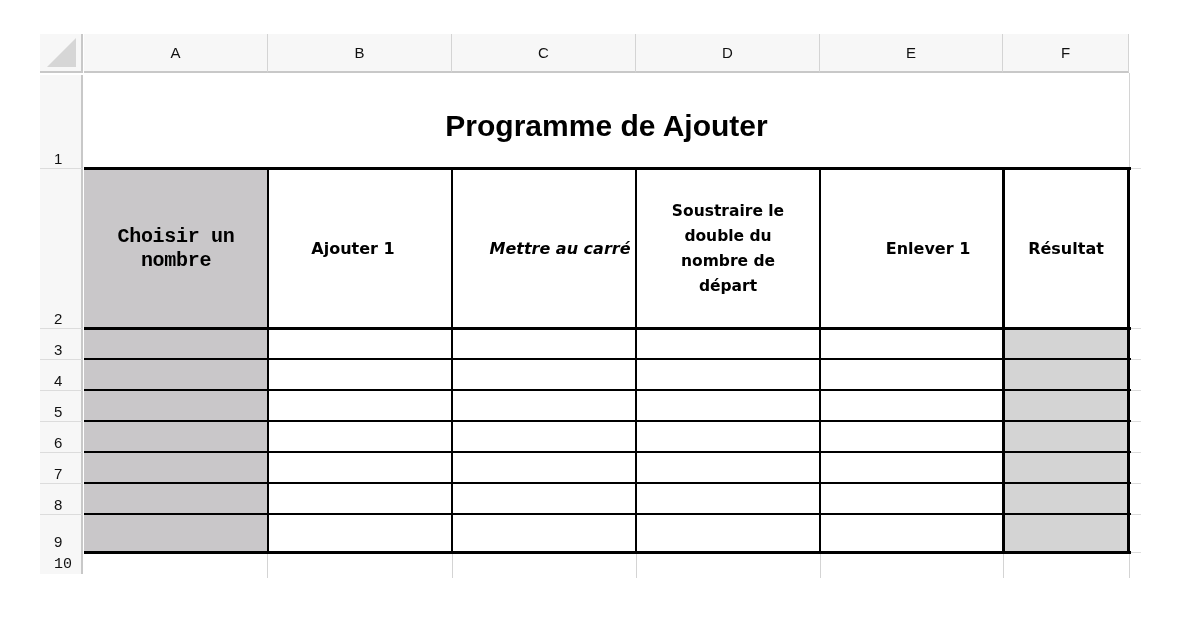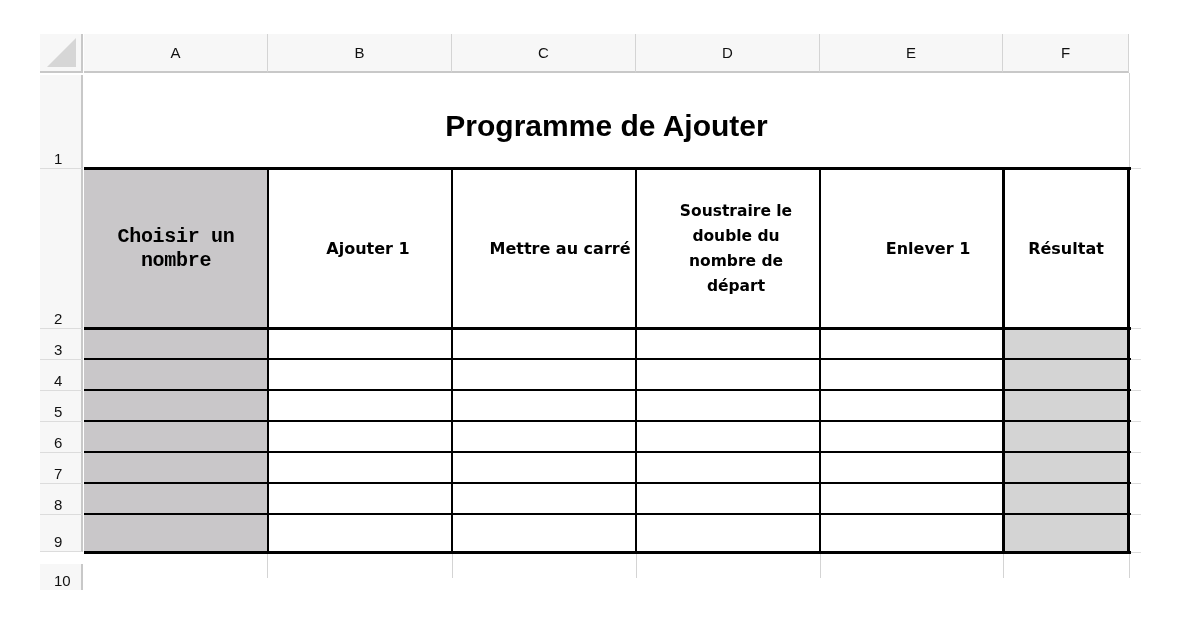--- a/index.html
+++ b/index.html
@@ -71,21 +71,21 @@
   </div>
 <div class="abs hdr rowhdr" style="top:453px;height:31px;">
     <span>7</span>
   </div>
 <div class="abs hdr rowhdr" style="top:484px;height:31px;">
     <span>8</span>
   </div>
 <div class="abs hdr rowhdr" style="top:515px;height:37px;">
     <span>9</span>
   </div>
-<div class="abs hdr rowhdr" style="top:564px;height:26px;border-bottom:none;">
+<div class="abs hdr rowhdr" style="top:548px;height:26px;border-bottom:none;font-family:Liberation Mono, monospace;">
     <span>10</span>
   </div>
 
 <div class="abs gridv" style="left:1129px;top:73px;height:505px;"></div>
 <div class="abs gridh" style="left:1129px;top:168px;width:12px;"></div>
 <div class="abs gridh" style="left:1129px;top:328px;width:12px;"></div>
 <div class="abs gridh" style="left:1129px;top:359px;width:12px;"></div>
 <div class="abs gridh" style="left:1129px;top:390px;width:12px;"></div>
 <div class="abs gridh" style="left:1129px;top:421px;width:12px;"></div>
 <div class="abs gridh" style="left:1129px;top:452px;width:12px;"></div>
@@ -101,27 +101,27 @@
 <div class="abs title">
   <span>Programme de Ajouter</span>
 </div>
 
 <div class="abs" style="left:84px;top:169px;width:184px;height:384px;background:#C9C7C9;"></div>
 <div class="abs" style="left:1003px;top:329px;width:126px;height:224px;background:#D4D4D4;"></div>
 
 <div class="abs cell cellA" style="left:84px;top:170px;width:184px;height:158px;">
     <span>Choisir un nombre</span>
   </div>
-<div class="abs cell" style="left:276px;top:170px;width:184px;height:158px;padding:0 10px;">
+<div class="abs cell" style="left:261px;top:170px;width:184px;height:158px;padding:0 10px;">
     <span>Ajouter 1</span>
   </div>
-<div class="abs cell" style="left:452px;top:170px;width:216px;height:158px;padding:0 30px;">
+<div class="abs cell" style="left:452px;top:170px;width:216px;height:158px;padding:0 30px;font-style:italic;">
     <span>Mettre au carré</span>
   </div>
-<div class="abs cell" style="left:636px;top:170px;width:184px;height:158px;padding:0 30px;font-size:15.5px;line-height:25px;margin-left:8px;">
+<div class="abs cell" style="left:636px;top:170px;width:184px;height:158px;padding:0 30px;font-size:15.5px;line-height:25px;">
     <span>Soustraire le double du nombre de départ</span>
   </div>
 <div class="abs cell" style="left:820px;top:170px;width:183px;height:158px;padding-left:33px;">
     <span>Enlever 1</span>
   </div>
 <div class="abs cell" style="left:1003px;top:170px;width:126px;height:158px;">
     <span>Résultat</span>
   </div>
 
 <div class="abs" style="left:84px;top:329px;width:1045px;height:223px;display:grid;grid-template-columns:184px 184px 184px 184px 183px 126px;grid-template-rows:31px 31px 31px 31px 31px 31px 33px;">

